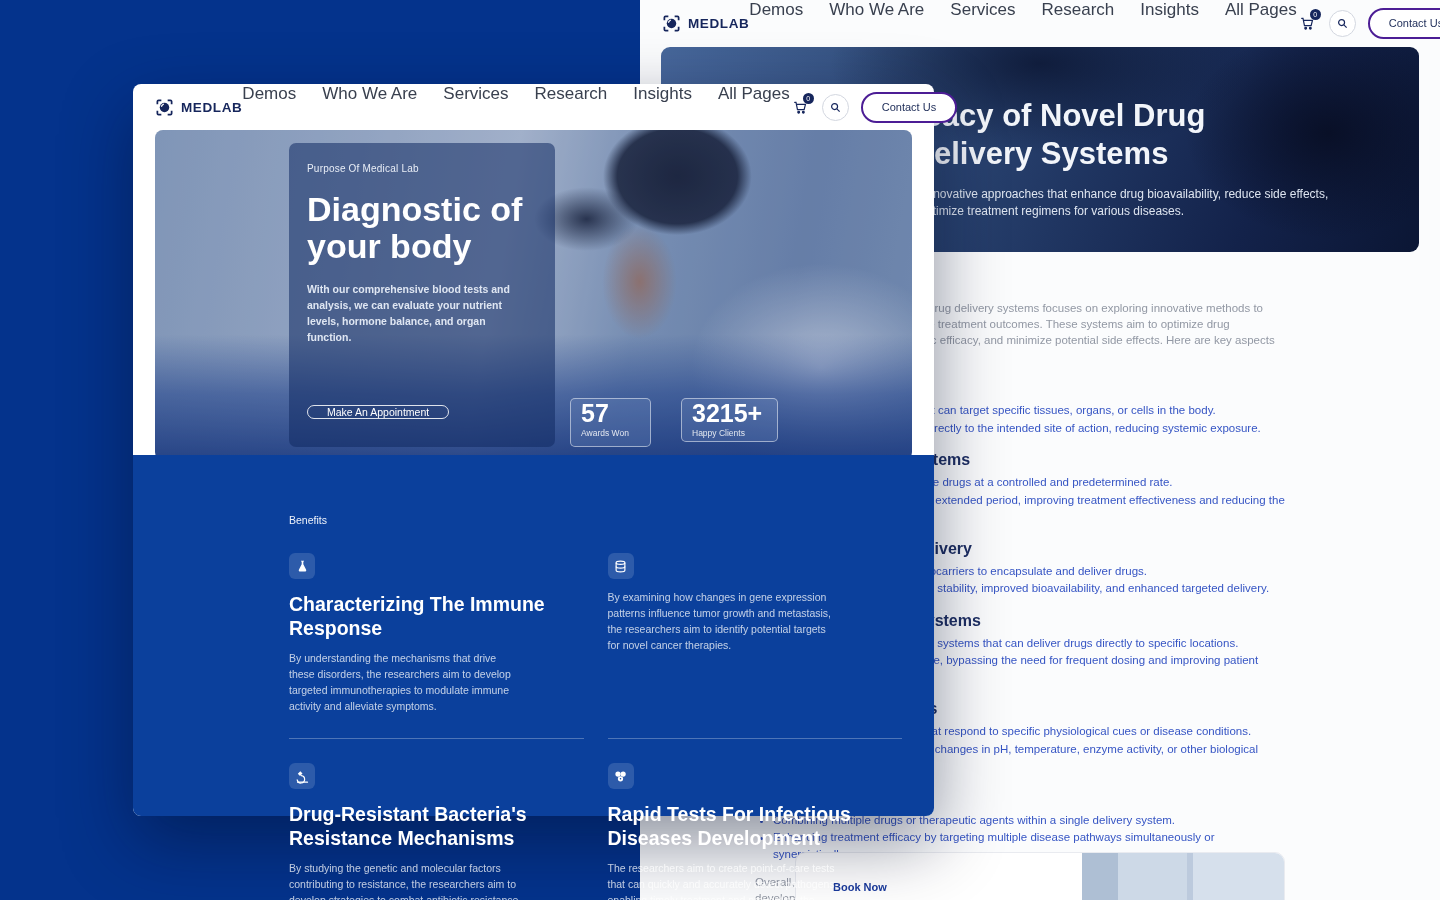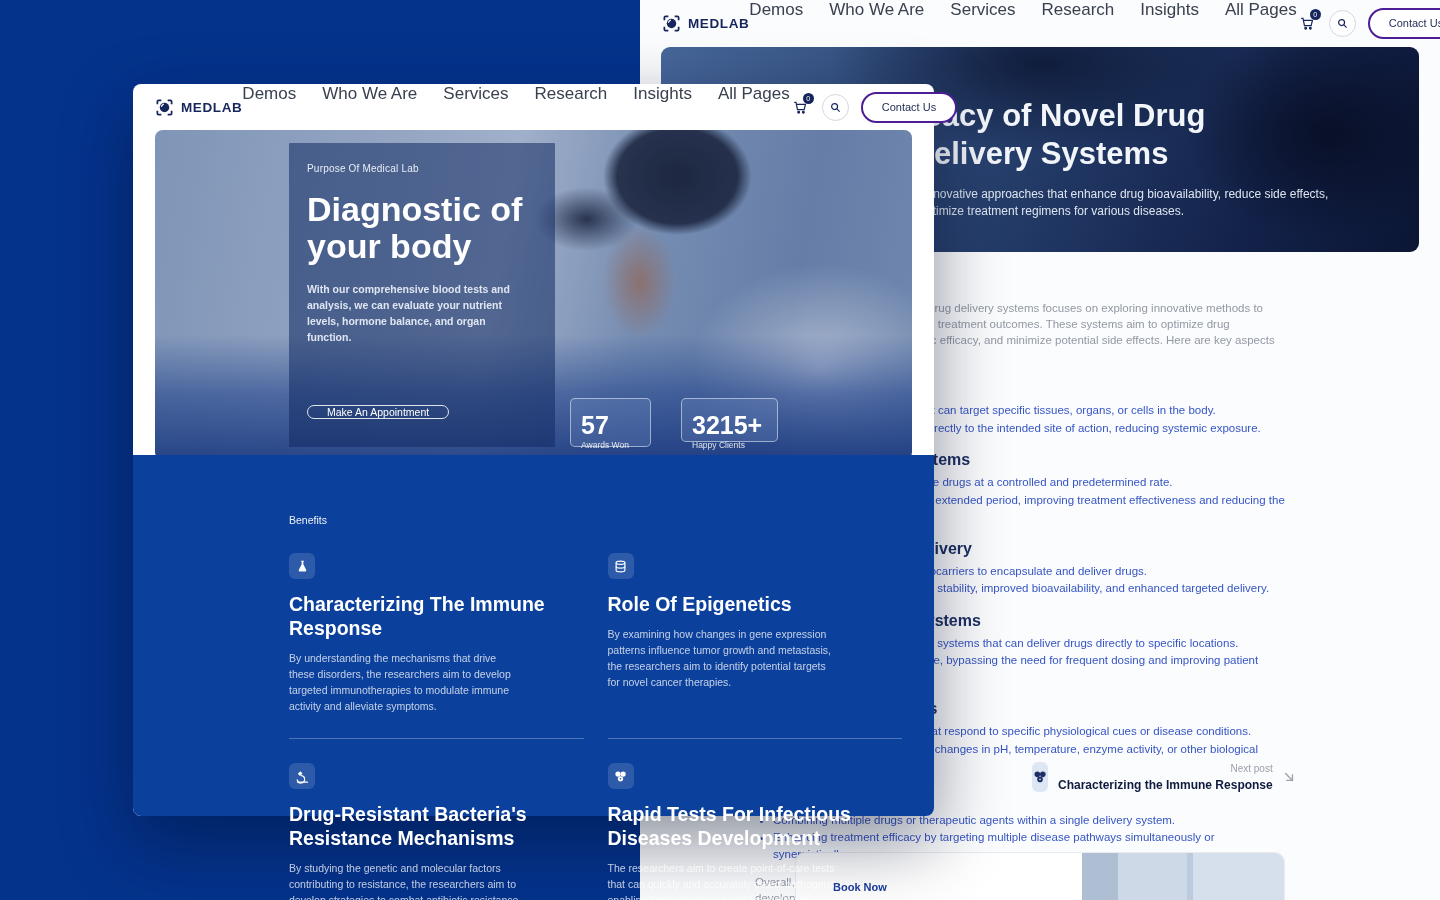--- a/index.html
+++ b/index.html
@@ -50,26 +50,26 @@
   .front-page{position:absolute;left:133px;top:84px;width:801px;height:732px;background:#ffffff;border-radius:8px;z-index:2;box-shadow:0 26px 70px rgba(0,10,40,.45);}
   .fp-hero{position:absolute;left:22px;top:46px;width:757px;height:330px;border-radius:8px;overflow:hidden;
     background:
       linear-gradient(180deg,rgba(30,60,130,0) 62%,rgba(26,62,140,.55) 80%,rgba(20,52,125,.85) 100%),
       radial-gradient(ellipse 120px 95px at 69% 14%,rgba(24,28,42,.95) 0%,rgba(24,28,42,.85) 50%,rgba(24,28,42,0) 62%),
       radial-gradient(ellipse 62px 95px at 64% 46%,rgba(172,128,105,.95) 0%,rgba(172,128,105,0) 60%),
       radial-gradient(ellipse 95px 58px at 57% 27%,rgba(38,44,60,.95) 0%,rgba(38,44,60,0) 55%),
       radial-gradient(ellipse 200px 160px at 88% 72%,rgba(223,230,238,.9) 0%,rgba(223,230,238,0) 65%),
       linear-gradient(100deg,#9cb0c8 0%,#b3c2d5 26%,#c7d2e0 45%,#90a6c2 63%,#7b92b4 82%,#89a0bd 100%);}
   .fp-tint{position:absolute;inset:0;background:rgba(28,56,125,.22);}
-  .hero-panel{position:absolute;left:134px;top:13px;width:266px;height:304px;border-radius:1px;background:rgba(17,42,98,.55);padding:20px 18px 16px;display:flex;flex-direction:column;}
+  .hero-panel{position:absolute;left:134px;top:13px;width:266px;height:304px;border-radius:7px;background:rgba(17,42,98,.55);padding:20px 18px 16px;display:flex;flex-direction:column;}
   .hero-eyebrow{font-size:10px;color:#e8edf6;letter-spacing:.2px;}
   .hero-title{margin-top:17px;font-size:34px;line-height:37px;font-weight:600;color:#ffffff;max-width:230px;}
   .hero-desc{margin-top:16px;font-size:10.5px;line-height:16px;color:#dfe6f2;max-width:215px;font-weight:bold;}
   .hero-cta{margin-top:auto;margin-bottom:12px;align-self:flex-start;padding:0 19px;border:1px solid rgba(255,255,255,.85);border-radius:999px;background:transparent;color:#fff;font-size:10.5px;cursor:pointer;}
-  .stat-box{position:absolute;border:1px solid rgba(255,255,255,.5);background:rgba(150,175,220,.18);border-radius:5px;color:#fff;padding:12px 10px 6px;}
+  .stat-box{position:absolute;border:1px solid rgba(255,255,255,.5);background:rgba(150,175,220,.18);border-radius:5px;color:#fff;padding:0 10px 6px;}
   .stat-1{left:415px;top:268px;width:81px;height:49px;}
   .stat-2{left:526px;top:268px;width:97px;height:44px;}
   .stat-value{font-size:25px;font-weight:600;line-height:28px;}
   .stat-label{font-size:8.5px;color:rgba(255,255,255,.85);margin-top:1px;}
 
   .benefits{position:absolute;left:0;right:0;top:371px;bottom:0;background:#0b409c;border-radius:0 0 8px 8px;}
   .benefits-inner{position:absolute;left:156px;right:32px;top:0;}
   .benefits-label{margin-top:59px;font-size:10.5px;color:#eef2fa;}
   .benefits-grid{margin-top:27px;display:grid;grid-template-columns:1fr 1fr;column-gap:24px;}
   .benefit-card{padding-bottom:24px;}
@@ -170,40 +170,20 @@
 
       <h3>Combination Therapies</h3>
       <ul>
         <li>Combining multiple drugs or therapeutic agents within a single delivery system.</li>
         <li>Enhancing treatment efficacy by targeting multiple disease pathways simultaneously or synergistically.</li>
       </ul>
 
       <p class="closing">Overall, research on the efficacy of novel drug delivery systems plays a vital role in advancing drug development and patient care. These innovative approaches aim at improving treatment outcomes, reducing side effects, and enhancing patient compliance. By optimizing drug delivery, researchers strive to develop and provide more effective and personalized therapies for various diseases and conditions.</p>
     </div>
 
-    <div class="next-post">
-      <div class="np-thumb">
-        <svg width="16" height="16" viewBox="0 0 24 24" fill="#1d2f66">
-            <circle cx="8" cy="8" r="4.2"></circle>
-            <circle cx="16.2" cy="8" r="4.2"></circle>
-            <circle cx="12" cy="15.6" r="4.2"></circle>
-            <circle cx="12" cy="15.6" r="1.2" fill="#dde7f4"></circle>
-          </svg>
-      </div>
-      <div class="np-text">
-        <div class="np-label">Next post</div>
-        <div class="np-title">Characterizing the Immune Response</div>
-      </div>
-      <span class="np-arrow">
-        <svg width="12" height="12" viewBox="0 0 14 14" fill="none" stroke="#9aa1ac" stroke-width="1.6" stroke-linecap="round">
-            <path d="M3 3 L11 11"></path>
-            <path d="M11 4.5 V11 H4.5"></path>
-          </svg>
-      </span>
-    </div>
 
     <div class="book-card">
       <div class="book-left">
         <span class="book-label">Book Now</span>
       </div>
       <div class="book-img"></div>
     </div>
   </div>
 
   <div class="front-page">
@@ -287,21 +267,20 @@
           </div>
 
           <div class="benefit-card">
             <div class="benefit-icon">
               <svg width="15" height="15" viewBox="0 0 24 24" fill="none" stroke="#ffffff" stroke-width="1.9">
                   <ellipse cx="12" cy="6" rx="7" ry="2.6"></ellipse>
                   <path d="M5 6v6c0 1.4 3.1 2.6 7 2.6s7-1.2 7-2.6V6"></path>
                   <path d="M5 12v6c0 1.4 3.1 2.6 7 2.6s7-1.2 7-2.6v-6"></path>
                 </svg>
             </div>
-            <div class="benefit-title">Role Of Epigenetics</div>
             <div class="benefit-desc">By examining how changes in gene expression patterns influence tumor growth and metastasis, the researchers aim to identify potential targets for novel cancer therapies.</div>
           </div>
 
           <div class="benefit-card row2">
             <div class="benefit-icon">
               <svg width="15" height="15" viewBox="0 0 24 24" fill="none" stroke="#ffffff" stroke-width="1.9" stroke-linecap="round">
                   <path d="M8.5 3.5 12 7 8 11 4.5 7.5z" fill="#ffffff" stroke="none"></path>
                   <path d="M10 10.5a6 6 0 1 1-6.5 7"></path>
                   <path d="M4 21h16"></path>
                 </svg>

